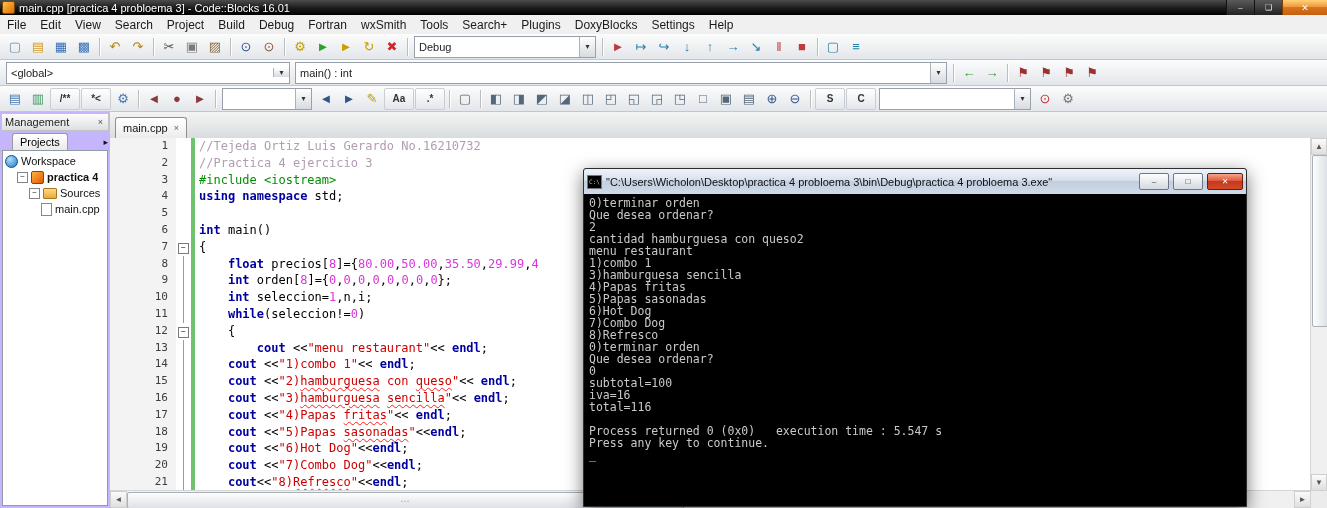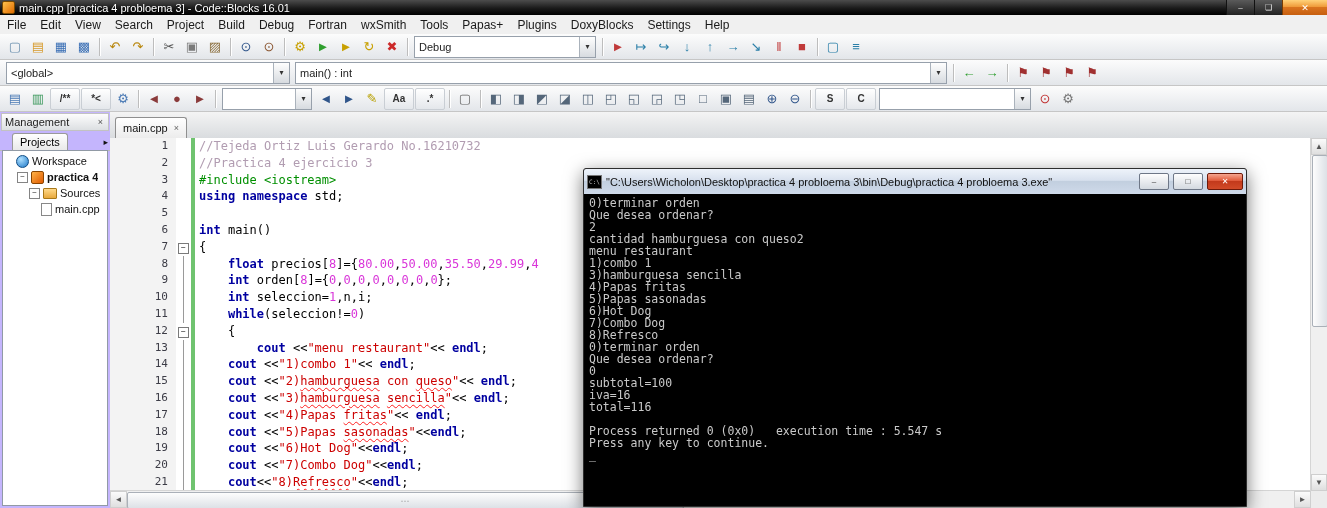--- a/index.html
+++ b/index.html
@@ -139,21 +139,21 @@
       <div class="menu-item">File</div>
       <div class="menu-item">Edit</div>
       <div class="menu-item">View</div>
       <div class="menu-item">Search</div>
       <div class="menu-item">Project</div>
       <div class="menu-item">Build</div>
       <div class="menu-item">Debug</div>
       <div class="menu-item">Fortran</div>
       <div class="menu-item">wxSmith</div>
       <div class="menu-item">Tools</div>
-      <div class="menu-item">Papas+</div>
+      <div class="menu-item">Search+</div>
       <div class="menu-item">Plugins</div>
       <div class="menu-item">DoxyBlocks</div>
       <div class="menu-item">Settings</div>
       <div class="menu-item">Help</div>
     </div>
 
   <div class="toolbar" id="tb1">
       <div class="tb-btn" style="color: rgb(106, 143, 174);">▢</div>
       <div class="tb-btn" style="color: rgb(215, 155, 44);">▤</div>
       <div class="tb-btn" style="color: rgb(58, 111, 181);">▦</div>
@@ -187,21 +187,21 @@
       <div class="tb-btn" style="color: rgb(42, 127, 168);">↑</div>
       <div class="tb-btn" style="color: rgb(42, 127, 168);">→</div>
       <div class="tb-btn" style="color: rgb(42, 127, 168);">↘</div>
       <div class="tb-btn" style="color: rgb(192, 58, 58);">‖</div>
       <div class="tb-btn" style="color: rgb(192, 58, 58);">■</div>
       <div class="tb-sep"></div>
       <div class="tb-btn" style="color: rgb(42, 127, 168);">▢</div>
       <div class="tb-btn" style="color: rgb(42, 127, 168);">≡</div>
     </div>
   <div class="toolbar" id="tb2">
-      <div class="combo" style="width: 282px;">
+      <div class="combo" style="width: 282px; align-items: center;">
         <span class="combo-val">&lt;global&gt;</span>
         <span class="combo-arrow">▾</span>
       </div>
       <div class="combo" style="width: 650px;">
         <span class="combo-val">main() : int</span>
         <span class="combo-arrow">▾</span>
       </div>
       <div class="tb-sep"></div>
       <div class="tb-btn" style="color: rgb(46, 158, 46);">←</div>
       <div class="tb-btn" style="color: rgb(46, 158, 46);">→</div>
@@ -262,21 +262,21 @@
   <div class="mgmt">
     <div class="mgmt-header">
       <span>Management</span>
       <span class="mgmt-close">×</span>
     </div>
     <div class="mgmt-tabs">
       <span class="mgmt-tab">Projects</span>
       <span class="mgmt-tab-arrow">▸</span>
     </div>
     <div class="tree">
-        <div class="tree-row" style="padding-left: 13px;">
+        <div class="tree-row" style="padding-left: 2px;">
           <span class="ticon ticon-workspace"></span>
           <span class="tlabel">Workspace</span>
         </div>
         <div class="tree-row" style="padding-left: 14px;">
           <span class="expander">−</span>
           <span class="ticon ticon-project"></span>
           <span class="tlabel bold">practica 4</span>
         </div>
         <div class="tree-row" style="padding-left: 26px;">
           <span class="expander">−</span>

